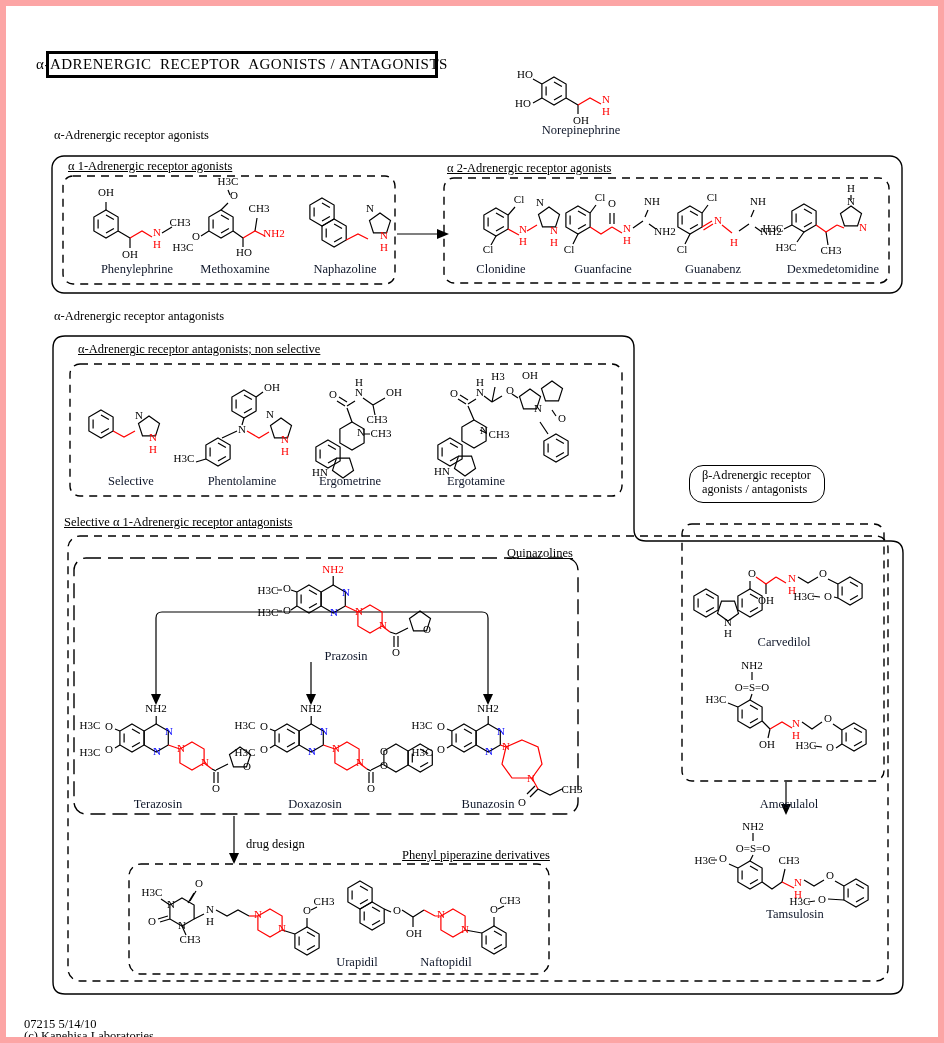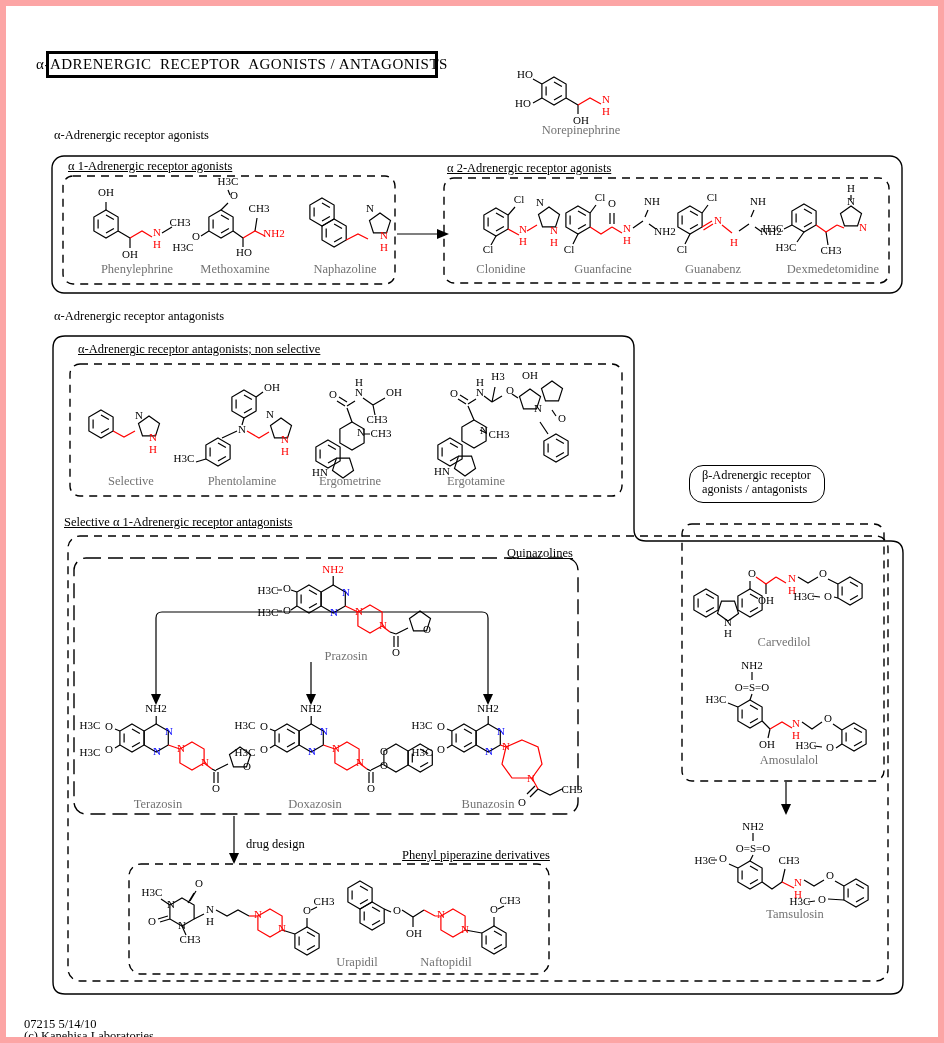--- a/index.html
+++ b/index.html
@@ -2,21 +2,21 @@
 <html><head>
 <meta charset="utf-8">
 <style>
   html,body{margin:0;padding:0;background:#888;}
   #canvas{position:relative;width:944px;height:1043px;background:#fff;
     border:6px solid #fca5a5;box-sizing:border-box;overflow:hidden;
     font-family:"Liberation Serif",serif;}
   #diagram{position:absolute;left:0;top:0;color:#000;}
   .lbl{position:absolute;font-size:12.5px;color:#000;white-space:pre;line-height:1.1;}
   .ctr{transform:translateX(-50%);}
-  .drug{color:#737373;}
+  .drug{color:#0f172a;}
   .link{text-decoration:underline;}
   #title-box{position:absolute;left:40px;top:45px;width:392px;height:27px;
     border:3px solid #000;box-sizing:border-box;display:flex;align-items:center;
     justify-content:center;font-size:15px;letter-spacing:.5px;white-space:pre;}
   #beta-bubble{position:absolute;left:683px;top:459px;width:136px;height:38px;
     border:1.4px solid #000;border-radius:14px;box-sizing:border-box;
     font-size:12.3px;line-height:1.15;padding:2px 0 0 12px;}
   .bx{fill:none;stroke:#000;stroke-width:1.4;}
   .db{stroke-dasharray:8 6;}
   .ld{stroke-dasharray:15 7;}
@@ -448,19 +448,19 @@
 <div class="lbl drug ctr" style="left:309px;top:792px;">Doxazosin</div>
 <div class="lbl drug ctr" style="left:482px;top:792px;">Bunazosin</div>
 
 <div class="lbl" style="left:240px;top:832px;">drug design</div>
 <div class="lbl link ctr" style="left:470px;top:843px;font-family:Liberation Serif, serif;">Phenyl piperazine derivatives</div>
 
 <div class="lbl drug ctr" style="left:351px;top:950px;">Urapidil</div>
 <div class="lbl drug ctr" style="left:440px;top:950px;">Naftopidil</div>
 
 <div class="lbl drug ctr" style="left:778px;top:630px;">Carvedilol</div>
-<div class="lbl drug ctr" style="left:783px;top:748px;">Amosulalol</div>
+<div class="lbl drug ctr" style="left:783px;top:792px;">Amosulalol</div>
 <div class="lbl drug ctr" style="left:789px;top:902px;">Tamsulosin</div>
 
 <div class="lbl" style="left:18px;top:1012px;">07215 5/14/10</div>
 <div class="lbl" style="left:18px;top:1024px;">(c) Kanehisa Laboratories</div>
 
 </div>
 
 </body></html>

